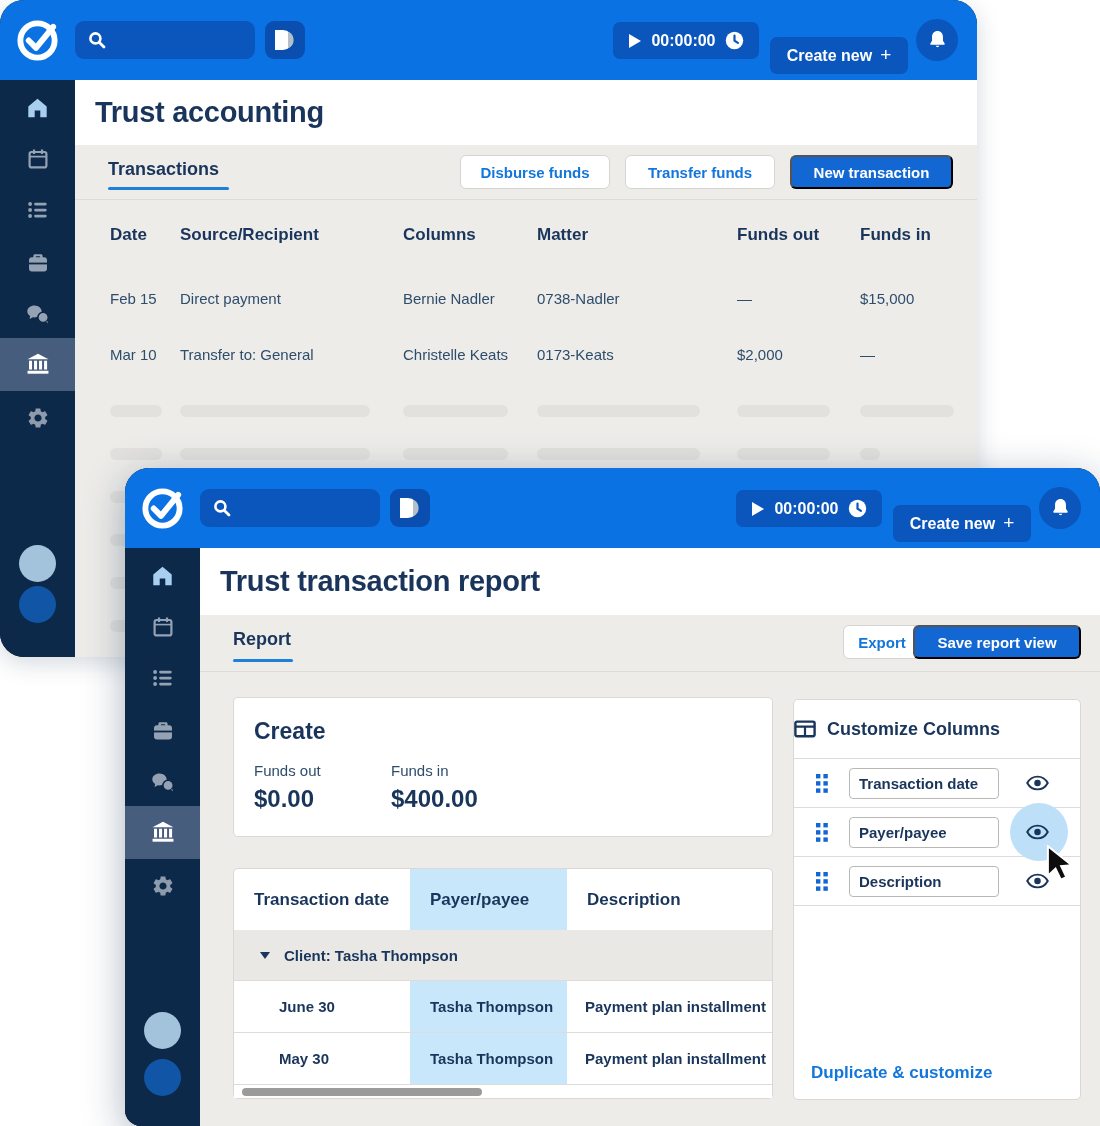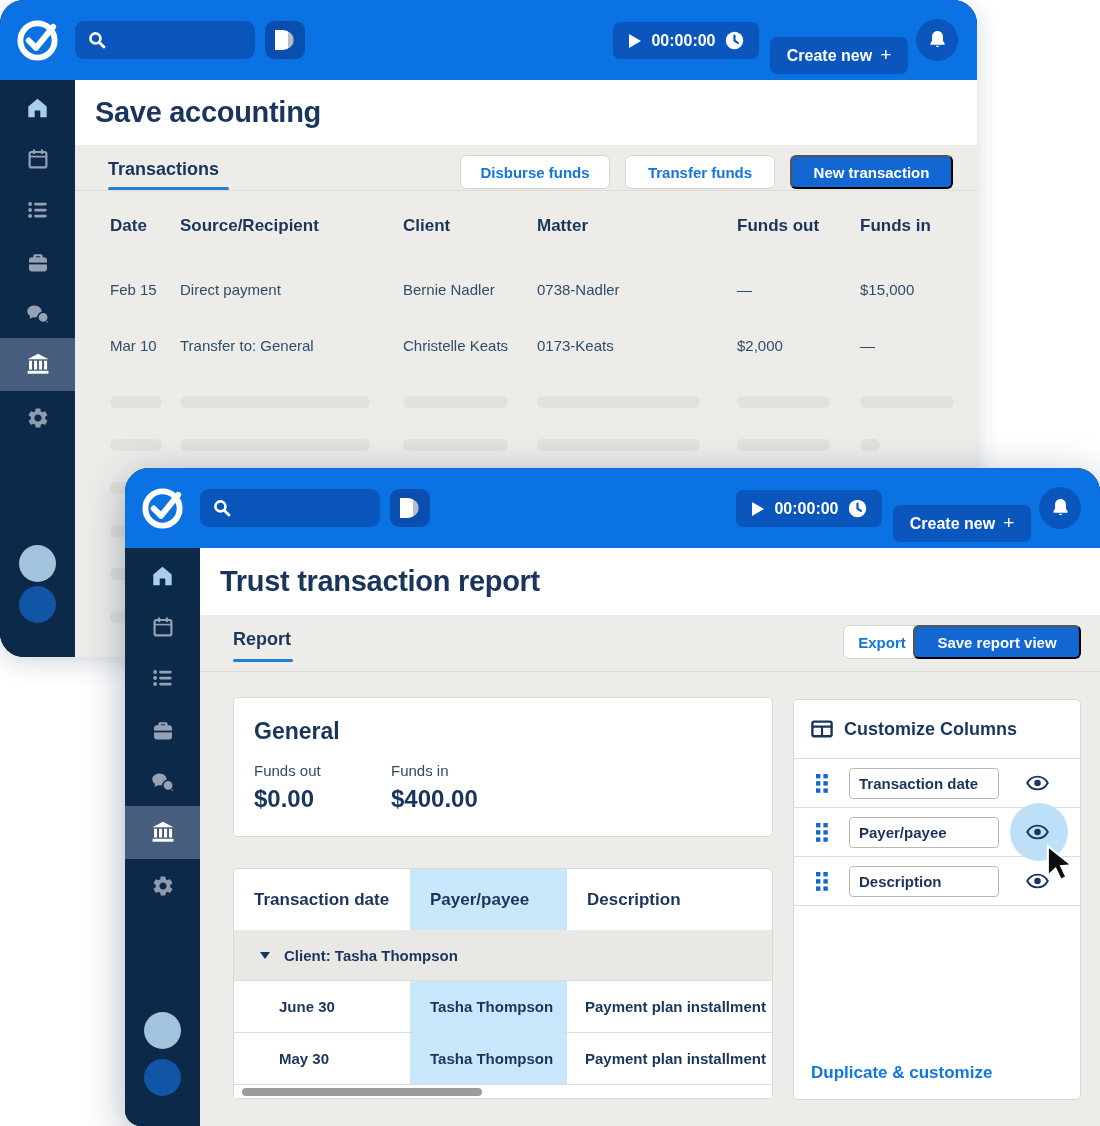--- a/index.html
+++ b/index.html
@@ -38,21 +38,21 @@
   .circle-light { background:#A3C2DC; }
   .circle-blue  { background:#1155A6; }
 
   .content { position:relative; flex:1; background:#EDECE9; overflow:hidden; }
   .title-band { background:#fff; padding-left:20px; display:flex; align-items:center; }
   #back-window .title-band { height:65px; }
   #front-window .title-band { height:67px; }
   .page-title { font-size:29px; font-weight:bold; color:#1A355B; letter-spacing:-.3px; }
 
   .toolbar { position:relative; border-bottom:1px solid #DDDCD8; }
-  #back-window .toolbar { height:46px;padding-left:12px; }
+  #back-window .toolbar { height:55px;padding-left:12px; }
   #front-window .toolbar { height:57px; }
   .tab { position:absolute; left:33px; top:14px; font-size:18px; font-weight:bold; color:#1A355B; cursor:pointer; }
   .tab-underline { position:absolute; left:33px; height:3px; background:#1F80D8; border-radius:2px; }
 
   .btn { display:flex; align-items:center; justify-content:center; gap:7px; height:34px; border-radius:6px;
          font-size:15px; font-weight:bold; cursor:pointer; position:absolute; top:10px; }
   .btn-outline { background:#fff; border:1px solid #D5D4D1; color:#1376DB; }
   .btn-primary { background:#1267D2; color:#fff; }
 
   
@@ -84,21 +84,21 @@
   .tri-down { width:0; height:0; border-left:5px solid transparent; border-right:5px solid transparent; border-top:7px solid #1A355B; }
   .rt-row { height:52px; border-top:1px solid #DDDCDA; font-size:15px; font-weight:bold; color:#1A355B; }
   .rt-row .rt-cell { display:flex; align-items:center; overflow:hidden; white-space:nowrap; }
   .rt-cell.c-date { padding-left:45px; }
   .rt-cell.c-payer { padding-left:20px; }
   .rt-cell.c-desc { padding-left:18px; }
   .rt-scroll { height:14px; border-top:1px solid #DDDCDA; position:relative; background:#fff; }
   .rt-thumb { position:absolute; left:8px; top:3px; width:240px; height:8px; border-radius:4px; background:#9B9B99; cursor:pointer; }
 
   #customize-panel { left:593px; top:27px; width:288px; height:401px; }
-  .cz-head { height:59px; border-bottom:1px solid #DDDCDA; display:flex; align-items:center; padding-left:17px; gap:11px; }
+  .cz-head { height:59px; border-bottom:1px solid #DDDCDA; display:flex; align-items:center; gap:11px; }
   .cz-title { font-size:18px; font-weight:bold; color:#1A355B; }
   .cz-row { position:relative; height:49px; border-bottom:1px solid #DDDCDA; }
   .cz-handle { position:absolute; left:22px; top:15px; cursor:grab; }
   .cz-input { position:absolute; left:55px; top:9px; width:150px; height:31px; border:1.5px solid #B9B8B5; border-radius:4px;
               background:#fff; font-size:15px; font-weight:bold; color:#1A355B; display:flex; align-items:center; padding-left:9px; }
   .cz-eye { position:absolute; left:232px; top:16px; cursor:pointer; z-index:2; }
   .cz-highlight { position:absolute; left:216px; top:-5px; width:58px; height:58px; border-radius:50%; background:#BDE0F8; z-index:1; }
   .cz-link { position:absolute; left:17px; bottom:16px; font-size:17px; font-weight:bold; color:#1376DB; cursor:pointer; }
 
   #cursor { position:absolute; left:921px; top:377px; z-index:60; pointer-events:none; }
@@ -201,40 +201,40 @@
           <svg width="24" height="24" viewBox="0 0 24 24">
             <path d="M19.14 12.94c.04-.3.06-.61.06-.94 0-.32-.02-.64-.07-.94l2.03-1.58a.49.49 0 0 0 .12-.61l-1.92-3.32a.488.488 0 0 0-.59-.22l-2.39.96c-.5-.38-1.03-.7-1.62-.94l-.36-2.54a.484.484 0 0 0-.48-.41h-3.84c-.24 0-.43.17-.47.41l-.36 2.54c-.59.24-1.13.57-1.62.94l-2.39-.96c-.22-.08-.47 0-.59.22L2.74 8.87c-.12.21-.08.47.12.61l2.03 1.58c-.05.3-.09.63-.09.94s.02.64.07.94l-2.03 1.58a.49.49 0 0 0-.12.61l1.92 3.32c.12.22.37.29.59.22l2.39-.96c.5.38 1.03.7 1.62.94l.36 2.54c.05.24.24.41.48.41h3.84c.24 0 .44-.17.47-.41l.36-2.54c.59-.24 1.13-.56 1.62-.94l2.39.96c.22.08.47 0 .59-.22l1.92-3.32c.12-.22.07-.47-.12-.61l-2.01-1.58zM12 15.6c-1.98 0-3.6-1.62-3.6-3.6s1.62-3.6 3.6-3.6 3.6 1.62 3.6 3.6-1.62 3.6-3.6 3.6z" fill="#8E9BAD"></path>
           </svg>
         </div>
         <div class="side-circle circle-light" style="top:465px"></div>
         <div class="side-circle circle-blue" style="top:506px"></div>
       </div>
 
       <div class="content">
         <div class="title-band">
-          <h1 class="page-title">Save accounting</h1>
+          <h1 class="page-title">Trust accounting</h1>
         </div>
         <div class="toolbar">
           <div class="tab">Transactions</div>
           <div class="tab-underline" style="top:42px;width:121px"></div>
           <button class="btn btn-outline" style="left:550px;width:150px">
             <span>Transfer funds</span>
           </button>
           <button class="btn btn-outline" style="left:385px;width:150px">
             <span>Disburse funds</span>
           </button>
           <button class="btn btn-primary" style="left:715px;width:163px">
             <span>New transaction</span>
           </button>
         </div>
 
         <div class="ba-grid ba-head">
           <div>Date</div>
           <div>Source/Recipient</div>
-          <div>Client</div>
+          <div>Columns</div>
           <div>Matter</div>
           <div>Funds out</div>
           <div>Funds in</div>
         </div>
 
         <div class="ba-grid ba-row">
           <div>Feb 15</div>
           <div>Direct payment</div>
           <div>Bernie Nadler</div>
           <div>0738-Nadler</div>
@@ -486,21 +486,21 @@
             <span style="width:0;height:0;border-left:5px solid transparent;border-right:5px solid transparent;border-top:6px solid #1376DB;"></span>
           </button>
           <button class="btn btn-primary" style="left:713px;width:168px">
             <span>Save report view</span>
           </button>
         </div>
 
         <div class="report-main">
 
           <div class="card" id="summary-card">
-            <div class="summary-title">General</div>
+            <div class="summary-title">Create</div>
             <div class="summary-cols">
               <div class="summary-col1">
                 <div class="summary-label">Funds out</div>
                 <div class="summary-value">$0.00</div>
               </div>
               <div>
                 <div class="summary-label">Funds in</div>
                 <div class="summary-value">$400.00</div>
               </div>
             </div>

